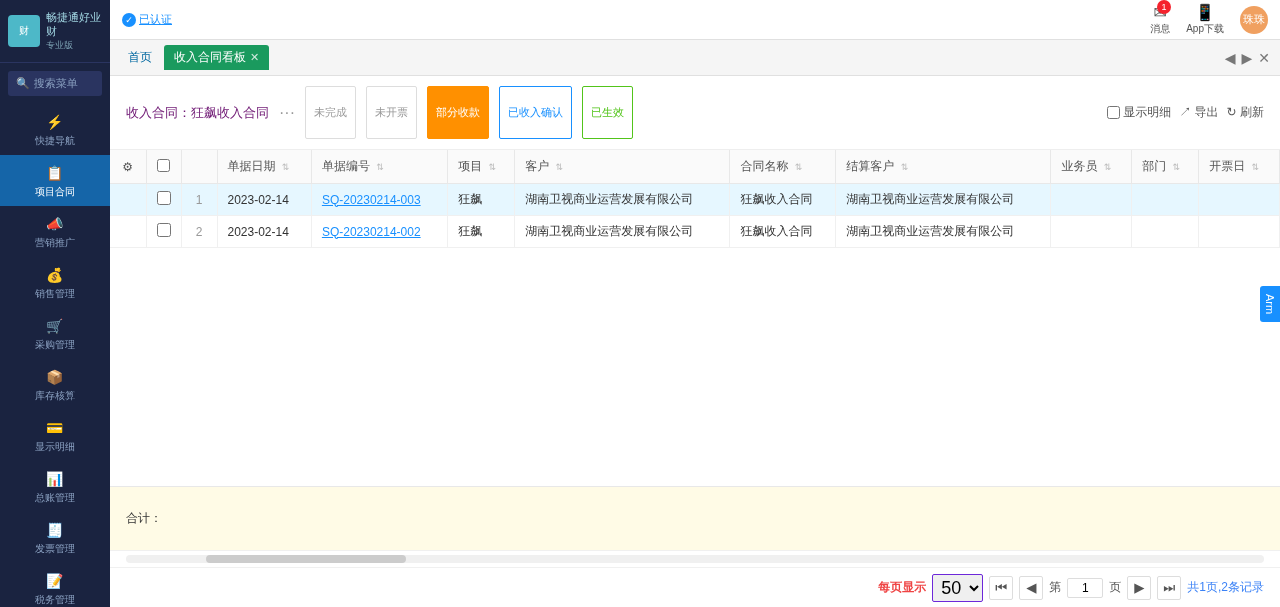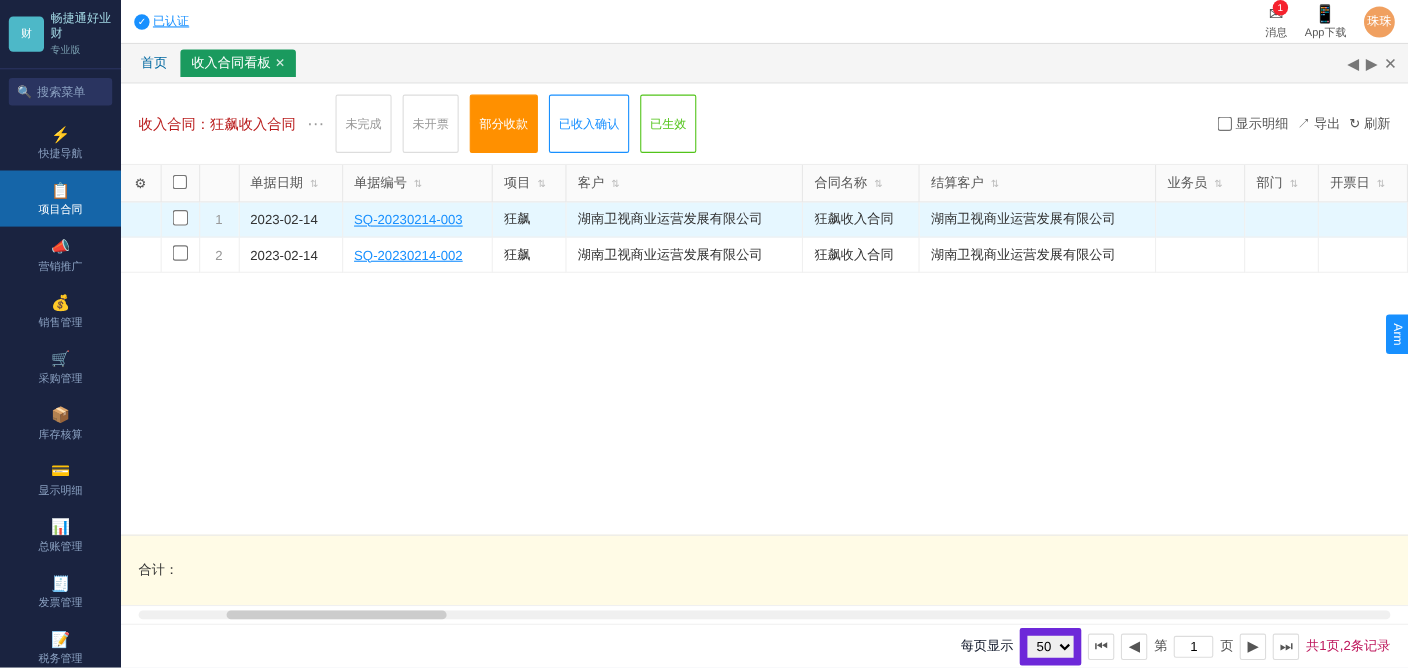--- a/index.html
+++ b/index.html
@@ -39,21 +39,21 @@
     .tabbar-tab { background: #1a9a5e; color: white; font-size: 12px; padding: 4px 10px; border-radius: 3px 3px 0 0; display: flex; align-items: center; gap: 4px; cursor: pointer; }
     .tabbar-tab .close { font-size: 11px; opacity: 0.8; }
     .tabbar-controls { margin-left: auto; display: flex; align-items: center; gap: 6px; color: #777; }
     .tabbar-controls span { cursor: pointer; font-size: 14px; }
 
     
     .content { flex: 1; background: white; overflow: hidden; display: flex; flex-direction: column; }
 
     
     .contract-header { padding: 10px 16px; display: flex; align-items: center; gap: 10px; border-bottom: 1px solid #eee; flex-shrink: 0; }
-    .contract-title { font-size: 13px; color: #b91c1c; }
+    .contract-title { font-size: 13px; color: #701a75; }
     .contract-more { color: #999; font-size: 16px; cursor: pointer; }
     .status-badge { padding: 18px 8px; border-radius: 2px; font-size: 11px; cursor: pointer; border: 1px solid; }
     .status-incomplete { background: #fff; color: #999; border-color: #ddd; }
     .status-nobill { background: #fff; color: #999; border-color: #ddd; }
     .status-partial { background: #ff9000; color: white; border-color: #ff9000; }
     .status-confirmed { background: #fff; color: #1890ff; border-color: #1890ff; }
     .status-effective { background: #fff; color: #52c41a; border-color: #52c41a; }
     .contract-header-right { margin-left: auto; display: flex; align-items: center; gap: 8px; font-size: 12px; color: #555; cursor: pointer; }
     .contract-header-right .chk { display: flex; align-items: center; gap: 3px; }
 
@@ -73,25 +73,25 @@
     .col-check { width: 30px; text-align: center; }
     .row-checkbox { width: 14px; height: 14px; cursor: pointer; }
     .link { color: #1890ff; text-decoration: underline; cursor: pointer; }
     .sort-arrow { color: #bbb; font-size: 9px; margin-left: 3px; }
 
     
     .summary-row { background: #fffbe6; border-top: 1px solid #e8e8e8; padding: 23px 16px; font-size: 12px; color: #333; display: flex; align-items: center; flex-shrink: 0; margin-top: 42px; }
 
     
     .pagination { height: 40px; display: flex; align-items: center; justify-content: flex-end; padding: 0 16px; gap: 6px; font-size: 12px; color: #555; flex-shrink: 0; border-top: 1px solid #f0f0f0; }
-    .pagination-label { color: #0f172a; }
-    .pagination-select { border: 7px solid #6d28d9; border-radius: 2px; padding: 2px 4px; font-size: 12px; }
+    .pagination-label { color: #ef4444; font-weight: bold; }
+    .pagination-select { border: 1px solid #6d28d9; border-radius: 2px; padding: 2px 4px; font-size: 18px; }
     .pagination-btn { width: 24px; height: 24px; border: 1px solid #ddd; border-radius: 2px; background: white; cursor: pointer; display: flex; align-items: center; justify-content: center; color: #555; }
     .pagination-input { width: 36px; border: 1px solid #ddd; border-radius: 2px; padding: 2px 4px; text-align: center; font-size: 12px; }
-    .pagination-info { color: #be185d; }
+    .pagination-info { color: #3b82f6; }
     .scrollbar-track { height: 8px; background: #f0f0f0; border-radius: 4px; flex: 1; margin: 0 16px; }
     .scrollbar-thumb { height: 8px; width: 200px; background: #ccc; border-radius: 4px; margin-left: 80px; }
 
     
     .right-action { position: fixed; right: 0; top: 50%; transform: translateY(-50%); background: #1890ff; color: white; writing-mode: vertical-rl; padding: 8px 4px; cursor: pointer; border-radius: 3px 0 0 3px; font-size: 11px; }
   </style>
 </head>
 <body>
 
 <div class="sidebar">

